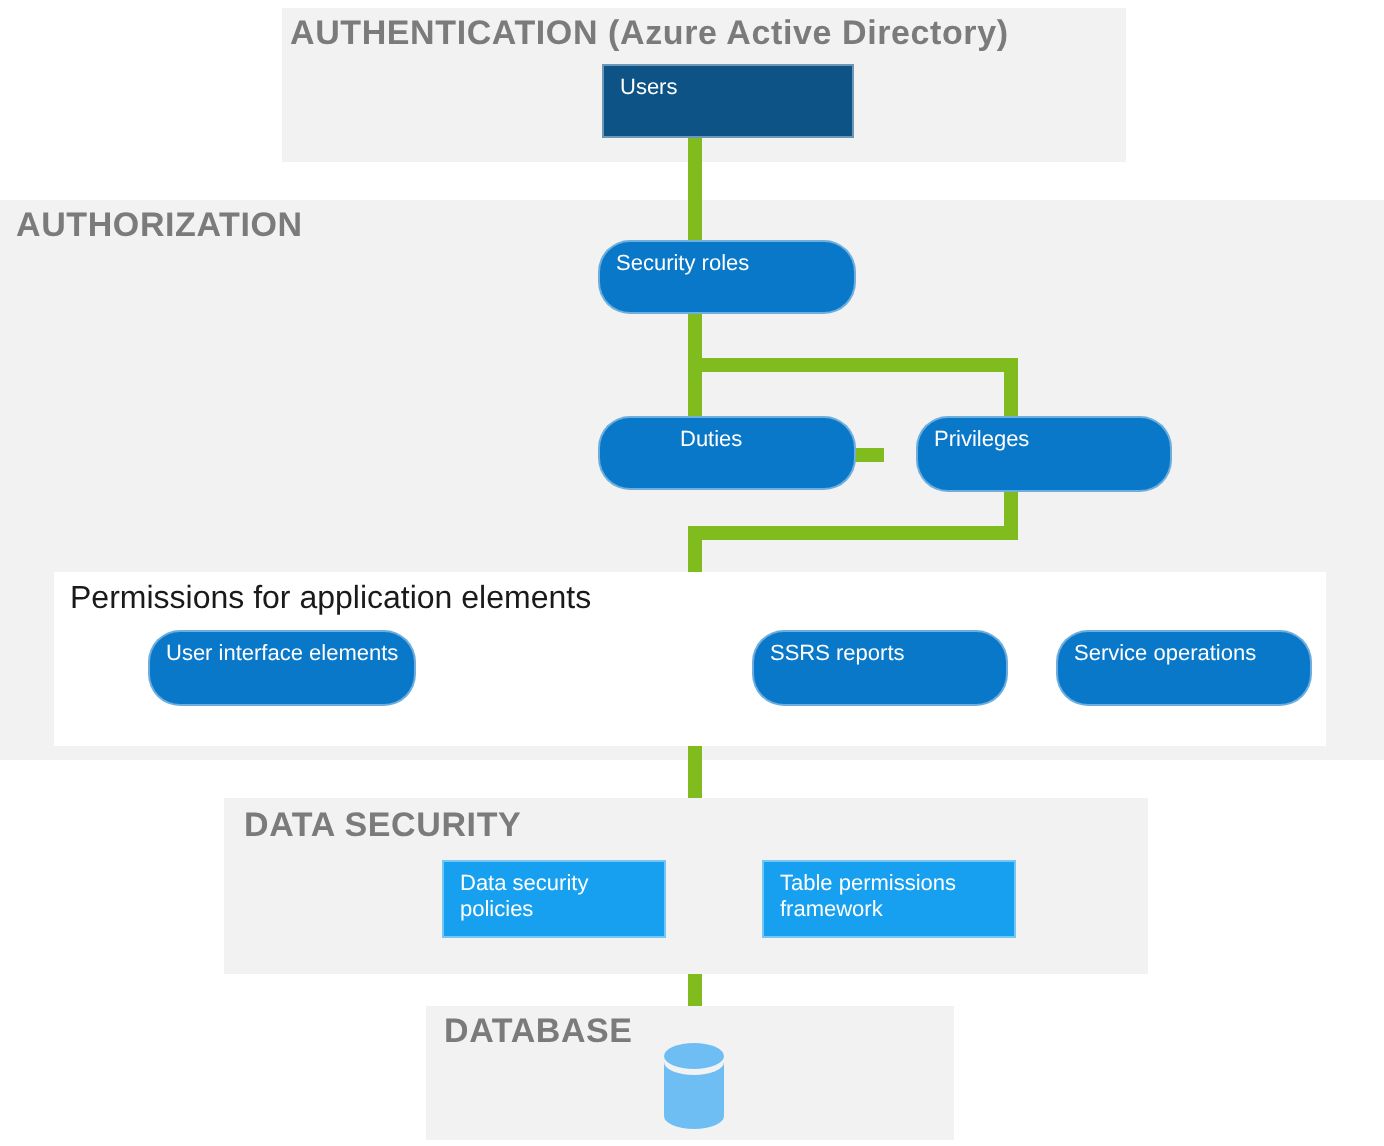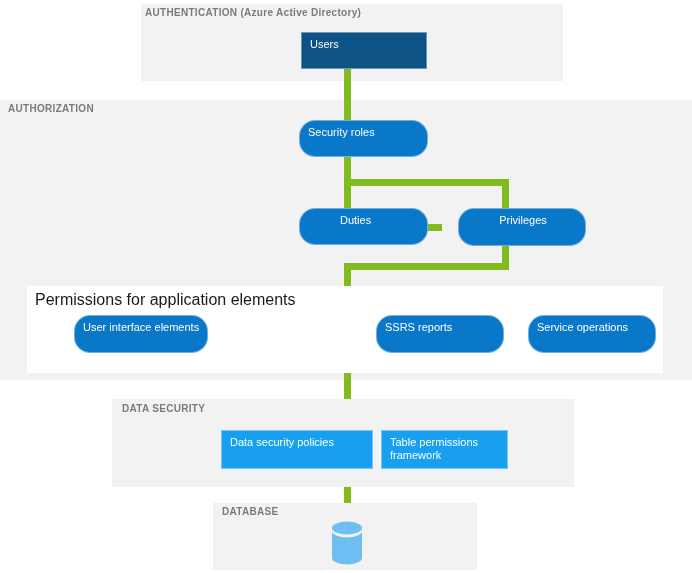--- a/index.html
+++ b/index.html
@@ -3,21 +3,21 @@
 <meta charset="utf-8">
 <style>
   html,body { margin:0; padding:0; background:#ffffff; }
   body { font-family:"Liberation Sans", sans-serif; }
   .canvas {
     position:relative; width:692px; height:573px;
     background:#ffffff; overflow:hidden;
   }
   .section { position:absolute; background:var(--section-bg, #f2f2f2); }
   .section-label {
-    position:absolute; font-size:10px; font-weight:bold;
+    position:absolute; font-size:17px; font-weight:bold;
     color:var(--section-label, #7b7b7b); letter-spacing:0.3px; white-space:nowrap;
   }
   .seg { position:absolute; background:var(--connector-green, #80bc1e); }
   .node {
     position:absolute; box-sizing:border-box;
     color:var(--node-text, #ffffff); font-size:11px; line-height:13px;
     padding:5px 6px 0 8px;
     border:1px solid rgba(255,255,255,0.40);
     margin-left:16px;
   }
@@ -57,27 +57,27 @@
   <div class="seg" style="left:344px; top:263px; width:7px; height:23px;"></div>
   <div class="seg" style="left:344px; top:373px; width:7px; height:26px;"></div>
   <div class="seg" style="left:344px; top:487px; width:7px; height:16px;"></div>
 
   <div class="panel" style="left:27px; top:286px; width:636px; height:87px;"></div>
   <div class="panel-title" style="left:35px; top:291px;">Permissions for application elements</div>
 
   <div class="node dark" style="left:285px; top:32px; width:126px; height:37px;">Users</div>
   <div class="node mid" style="left:283px; top:120px; width:129px; height:37px;">Security roles</div>
   <div class="node mid" style="left:283px; top:208px; width:129px; height:37px;padding-left:40px;">Duties</div>
-  <div class="node mid" style="left:442px; top:208px; width:128px; height:38px;text-align:center;">Privileges</div>
+  <div class="node mid" style="left:442px; top:208px; width:128px; height:38px;">Privileges</div>
 
   <div class="node mid" style="left:58px; top:315px; width:134px; height:38px;">User interface elements</div>
   <div class="node mid" style="left:360px; top:315px; width:128px; height:38px;">SSRS reports</div>
   <div class="node mid" style="left:512px; top:315px; width:128px; height:38px;">Service operations</div>
 
-  <div class="node light" style="left:205px; top:430px; width:152px; height:39px;">Data security policies</div>
+  <div class="node light" style="left:205px; top:430px; width:112px; height:39px;">Data security policies</div>
   <div class="node light" style="left:365px; top:430px; width:127px; height:39px;">Table permissions framework</div>
 
   <div class="db-icon" style="left:330px; top:520px; width:34px; height:46px;">
     <svg width="34" height="46" viewBox="0 0 34 46" xmlns="http://www.w3.org/2000/svg">
       <path class="cyl" d="M2 11 a15 6.5 0 0 0 30 0 L32 38 a15 6.5 0 0 1 -30 0 Z"></path>
       <ellipse class="cyl" cx="17" cy="8" rx="15" ry="6.5"></ellipse>
     </svg>
   </div>
 
 </div>

